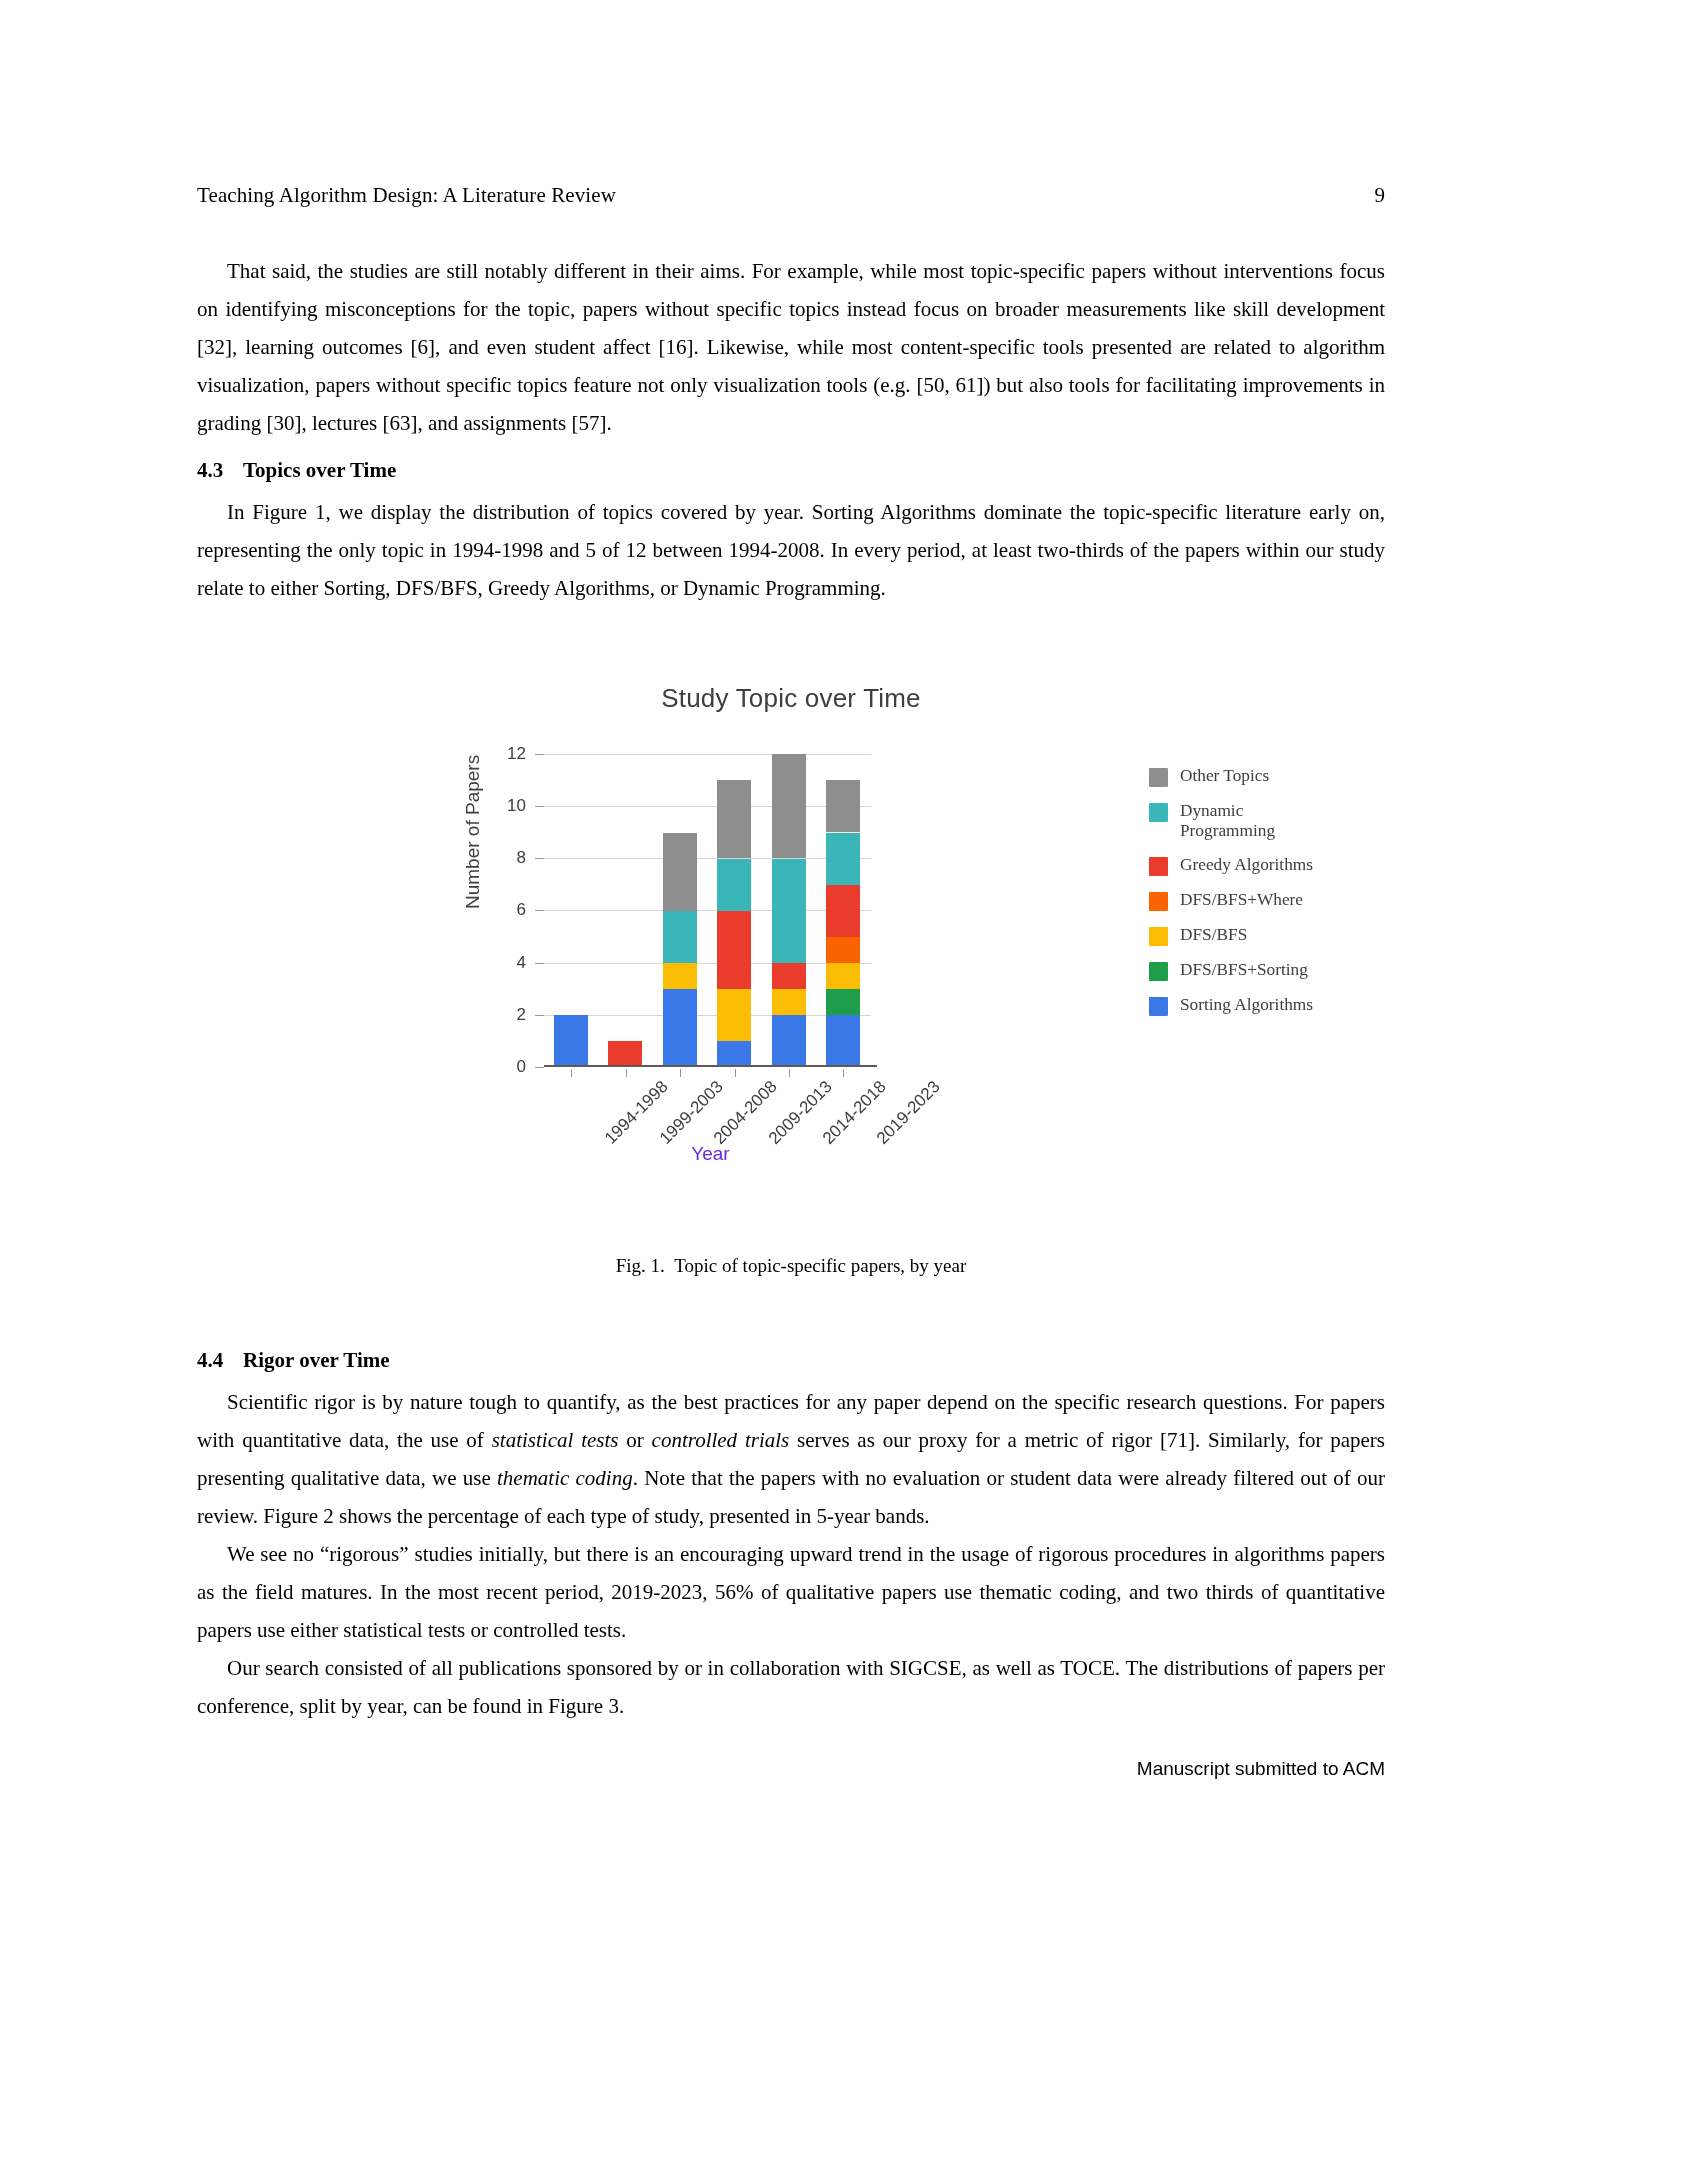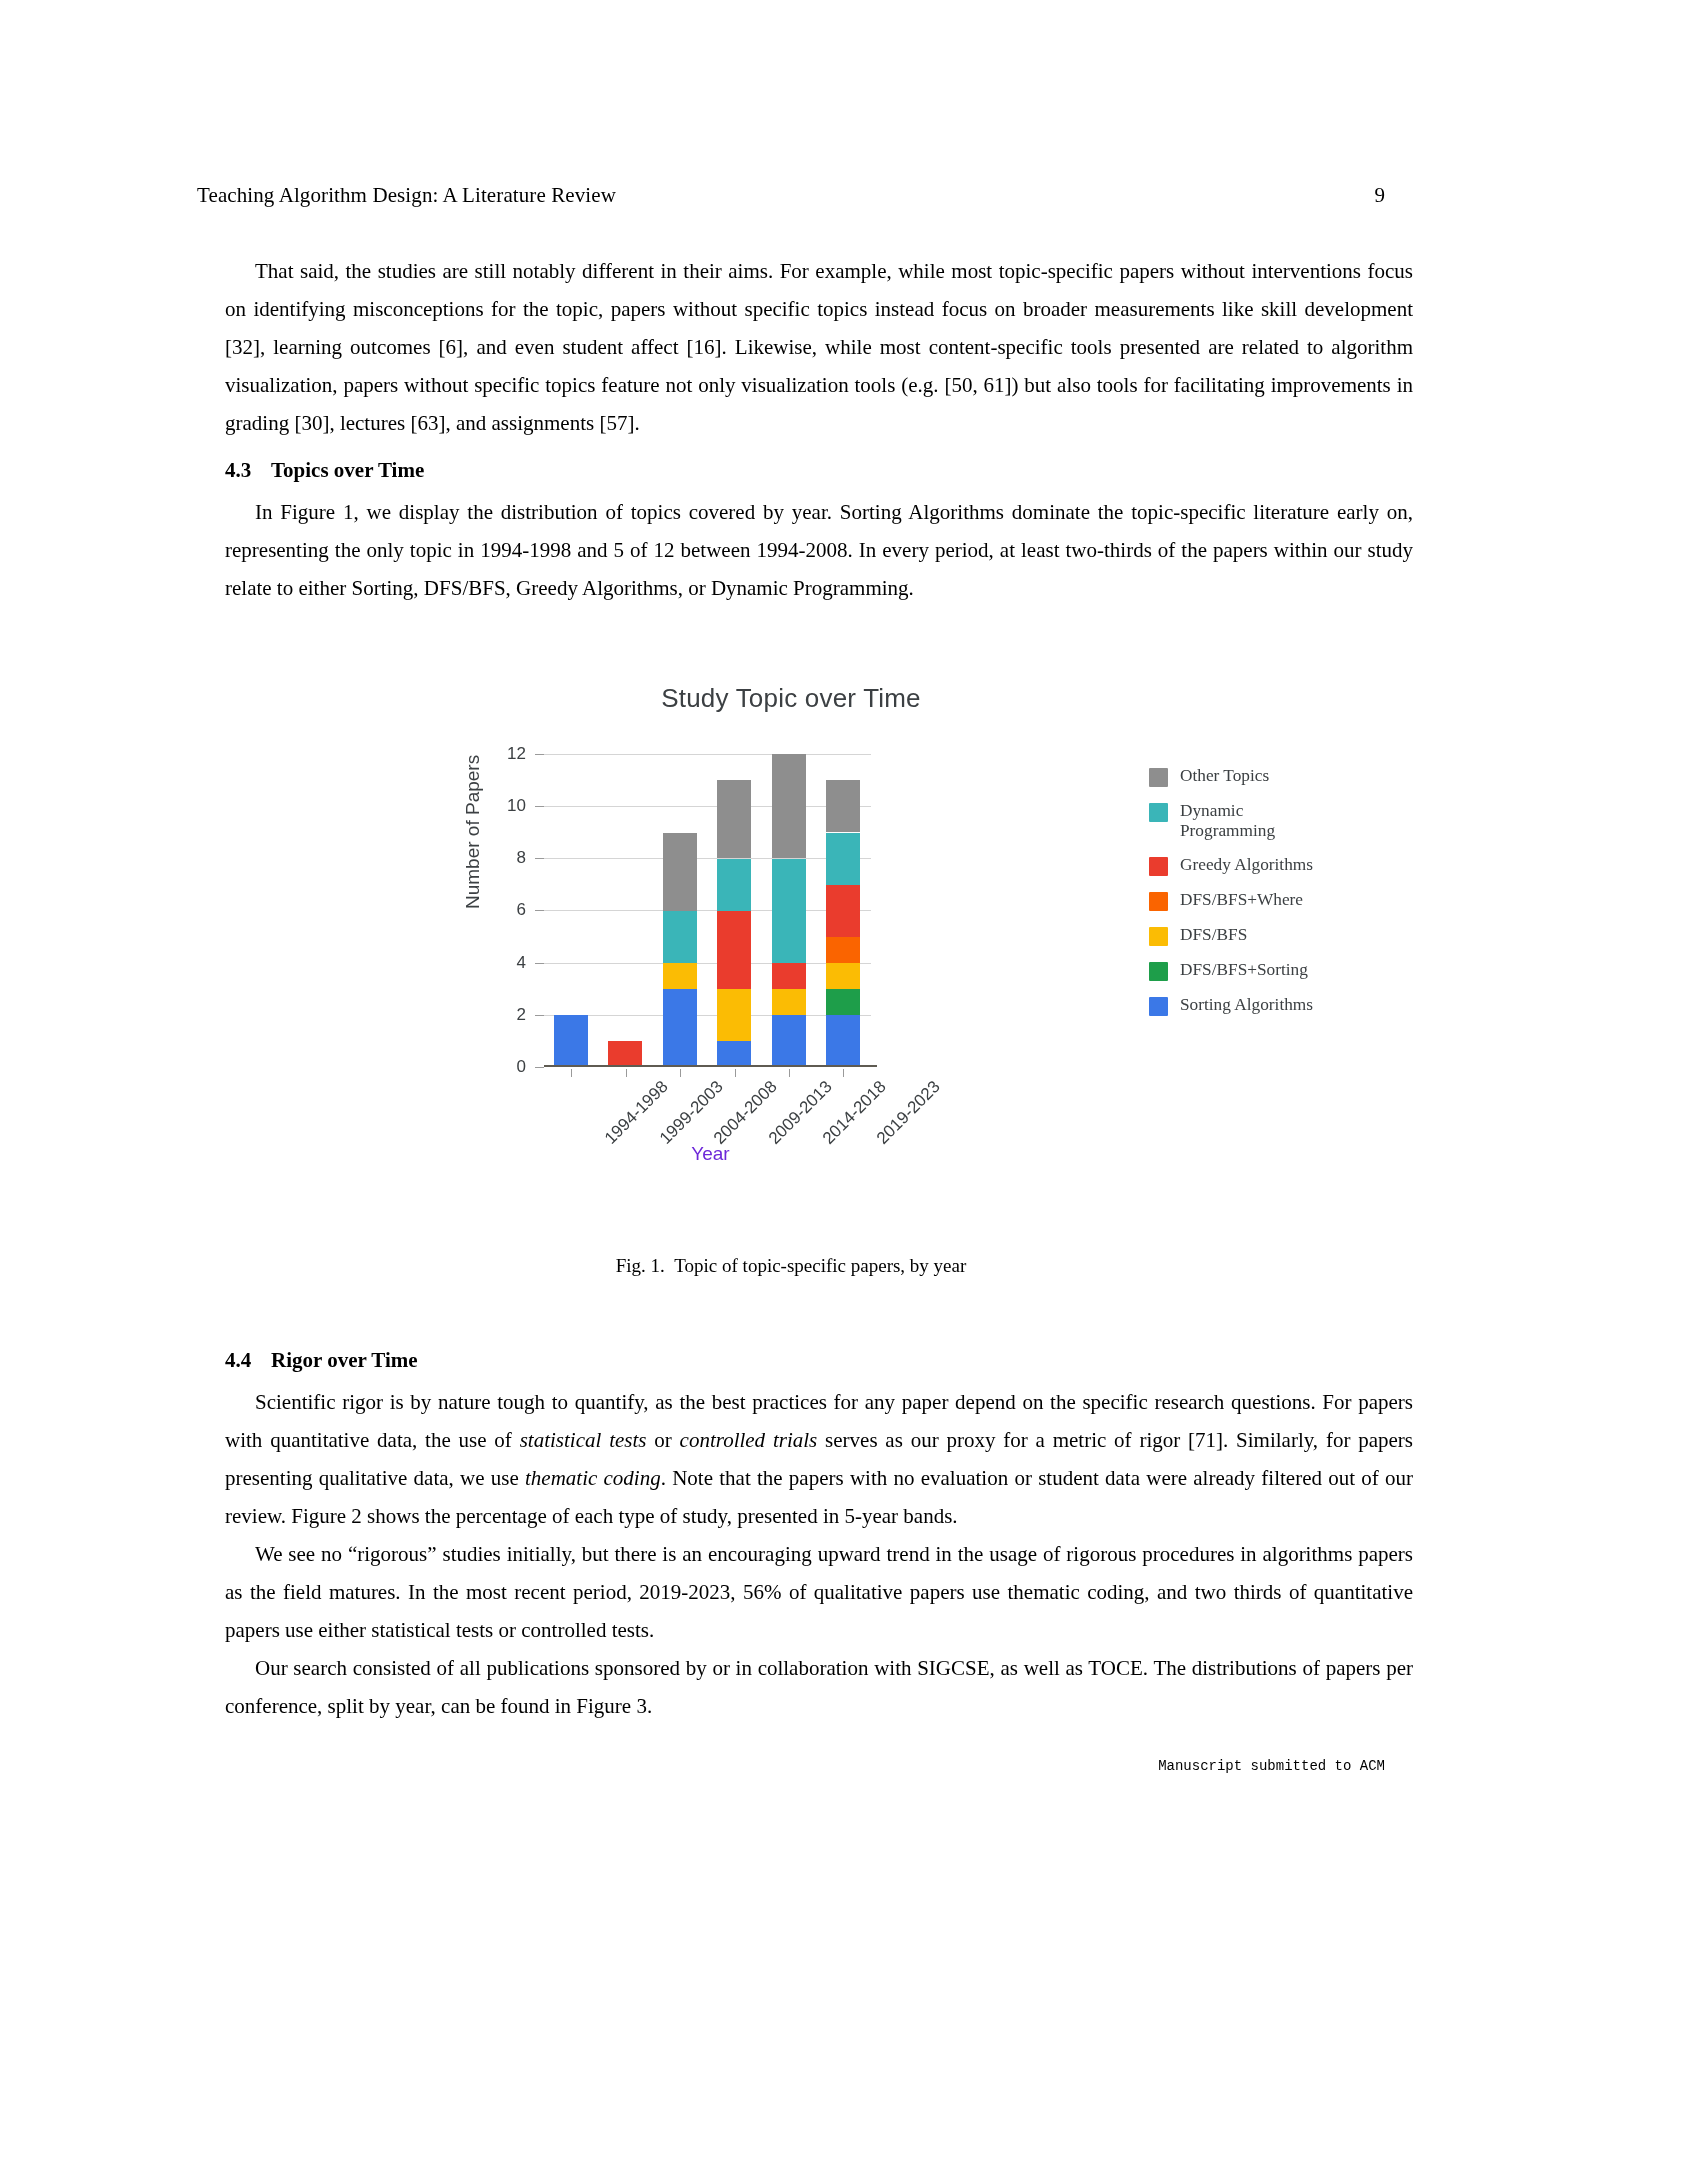--- a/index.html
+++ b/index.html
@@ -18,21 +18,21 @@
     position:absolute; left:197px; top:183px; width:1188px;
     display:flex; justify-content:space-between; align-items:baseline;
     font-family:"Liberation Serif", serif;
     font-size:21px; letter-spacing:0.1px;
   }
   .runhead .title { white-space:nowrap; }
   .runhead .pageno { font-size:21px; }
 
   
   .col {
-    position:absolute; left:197px; top:252px; width:1188px;margin-left:28px;
+    position:absolute; left:197px; top:252px; width:1188px;
   }
   p.body {
     margin:0 0 0 0;
     font-size:21px;
     line-height:38px;
     text-align:justify;
     text-justify:inter-word;
     font-family:"Liberation Serif", serif;
   }
   p.body.indent { text-indent:30px; }
@@ -144,22 +144,22 @@
     text-align:center;
     font-size:19px;
     font-family:"Liberation Serif", serif;
   }
   .caption .lead { }
 
   
   .footer {
     position:absolute; left:197px; top:1758px; width:1188px;
     text-align:right;
-    font-size:14px;
-    font-family:Liberation Mono, monospace;
+    font-size:19px;
+    font-family:Liberation Sans, sans-serif;
   }
 </style>
 </head>
 <body>
 
 <div class="page">
 
   <div class="runhead">
     <span class="title">Teaching Algorithm Design: A Literature Review</span>
     <span class="pageno">9</span>

